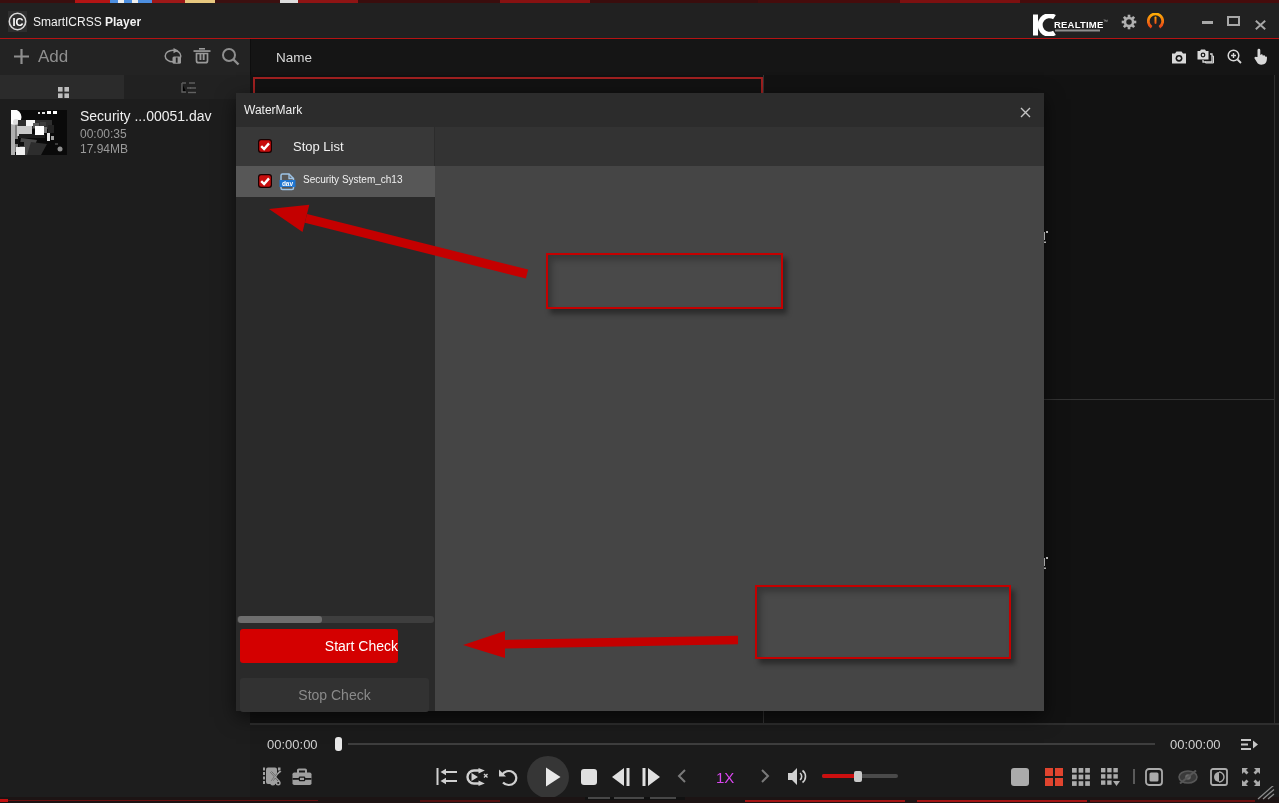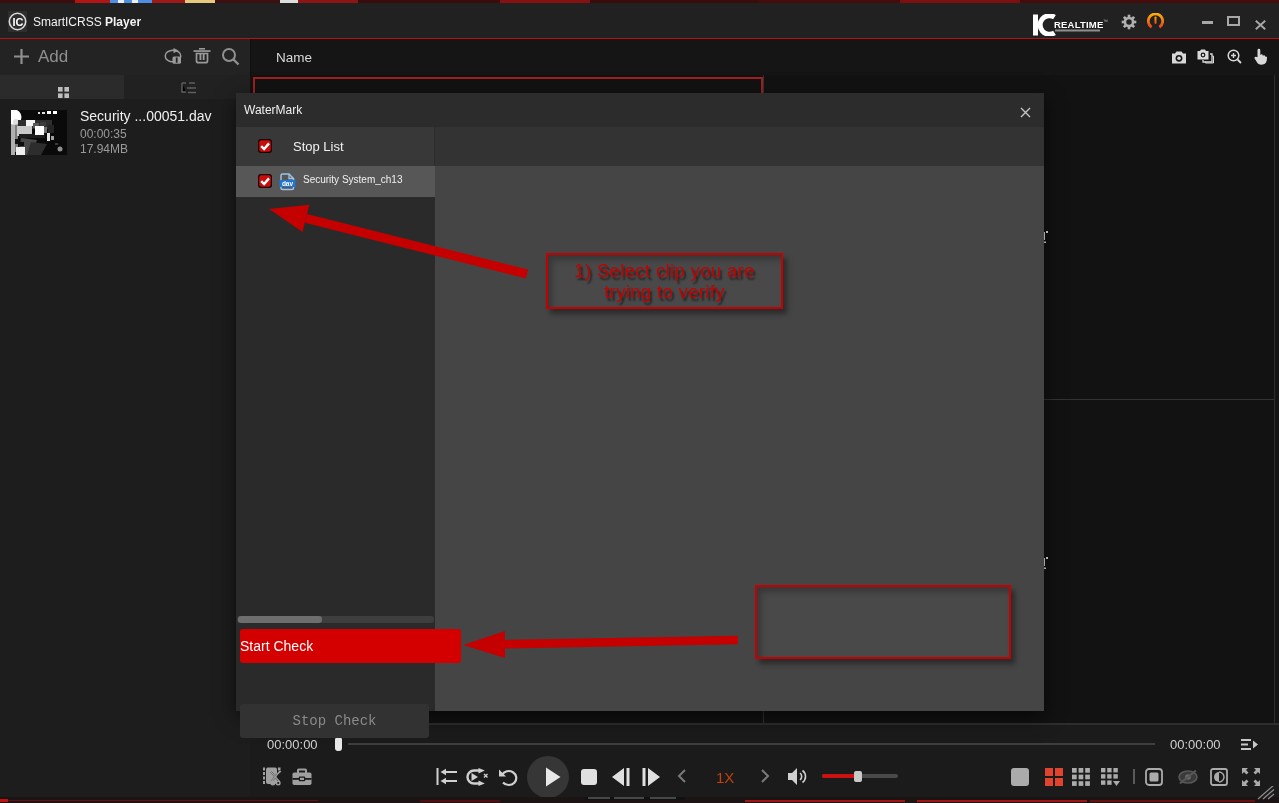--- a/index.html
+++ b/index.html
@@ -336,21 +336,21 @@
       <rect x="1.5" y="1" width="3" height="18" fill="#e0e0e0"></rect>
       <path d="M7,1 L19,10 L7,19 Z" fill="#e0e0e0"></path>
     </svg>
   </div>
 
   <div class="abs" style="left:676px;top:768px;width:12px;height:16px;">
     <svg width="12" height="16" viewBox="0 0 12 16">
         <path d="M9,2 L3,8 L9,14" fill="none" stroke="#7a7a7a" stroke-width="2"></path>
       </svg>
   </div>
-  <div class="abs" style="left:716px;top:769px;font-size:15px;color:#c2410c;">1X</div>
+  <div class="abs" style="left:716px;top:769px;font-size:15px;color:#d946ef;">1X</div>
   <div class="abs" style="left:759px;top:768px;width:12px;height:16px;">
     <svg width="12" height="16" viewBox="0 0 12 16">
         <path d="M3,2 L9,8 L3,14" fill="none" stroke="#7a7a7a" stroke-width="2"></path>
       </svg>
   </div>
 
   <div class="abs" style="left:787px;top:767px;width:20px;height:19px;">
     <svg width="20" height="19" viewBox="0 0 20 19">
       <path d="M1,6 h4 l5,-5 v17 l-5,-5 h-4 Z" fill="#d0d0d0"></path>
       <path d="M13,6 a 4.5,4.5 0 0 1 0,7" fill="none" stroke="#d0d0d0" stroke-width="1.6"></path>
@@ -491,25 +491,24 @@
       <path d="M10,1 v4.5 h4.5" fill="none" stroke="#9dc3e6" stroke-width="1.3"></path>
       <rect x="0.5" y="7" width="16" height="7" fill="#1f76d2"></rect>
       <text x="8.5" y="12.6" font-size="6.5" font-weight="bold" fill="#fff" text-anchor="middle" font-family="Liberation Sans">dav</text>
     </svg>
   </div>
   <div class="abs" style="left:303px;top:174px;width:132px;overflow:hidden;font-size:10px;color:#f0f0f0;white-space:nowrap;">Security System_ch13</div>
 
   <div class="abs" style="left:237px;top:616px;width:197px;height:7px;background:#3e3e3e;border-radius:3px;"></div>
   <div class="abs" style="left:238px;top:616px;width:84px;height:7px;background:#6e6e6e;border-radius:3px;"></div>
 
-  <div class="abs" style="left:240px;top:629px;width:221px;height:34px;background:#d40000;border-radius:3px;text-align:left;line-height:34px;font-size:14px;color:#fff;">Start Check</div>
-  <div class="abs" style="left:240px;top:704px;width:189px;height:34px;background:#323232;border-radius:3px;text-align:center;line-height:34px;font-size:14px;color:#8a8a8a;font-family:Liberation Mono, monospace;">Stop Check</div>
+  <div class="abs" style="left:240px;top:629px;width:158px;height:34px;background:#d40000;border-radius:3px;text-align:right;line-height:34px;font-size:14px;color:#fff;">Start Check</div>
+  <div class="abs" style="left:240px;top:678px;width:189px;height:34px;background:#323232;border-radius:3px;text-align:center;line-height:34px;font-size:14px;color:#8a8a8a;">Stop Check</div>
 
   <div class="abs" style="left:546px;top:253px;width:237px;height:56px;border:2px solid #c40000;background:rgba(255,255,255,0.025);box-shadow:4px 5px 5px rgba(0,0,0,0.38), inset 4px 5px 6px rgba(0,0,0,0.25);"></div>
-  <div class="abs" style="left:546px;top:260px;width:237px;text-align:center;font-size:18.5px;letter-spacing:0.35px;line-height:21px;color:#c40000;text-shadow:2px 3px 2px rgba(0,0,0,0.55);">1) Select clip you are<br>trying to verify</div>
 
   <div class="abs" style="left:755px;top:585px;width:256px;height:74px;border:2px solid #c40000;background:rgba(255,255,255,0.025);box-shadow:4px 5px 5px rgba(0,0,0,0.38), inset 4px 5px 6px rgba(0,0,0,0.25);"></div>
 
   <svg class="abs" style="left:0;top:0;width:1279px;height:803px;pointer-events:none;" width="1279" height="803">
     <polygon points="269,209 309.3,204.7 302.5,231.9" fill="#c40000"></polygon>
     <polygon points="307,213.9 528.1,269.6 525.9,278.4 304.8,222.7" fill="#c40000"></polygon>
     <polygon points="463,645 505,631 505,658 " fill="#c40000"></polygon>
     <polygon points="505,639.9 738,635.7 738,644.3 505,648.6" fill="#c40000"></polygon>
   </svg>
 

